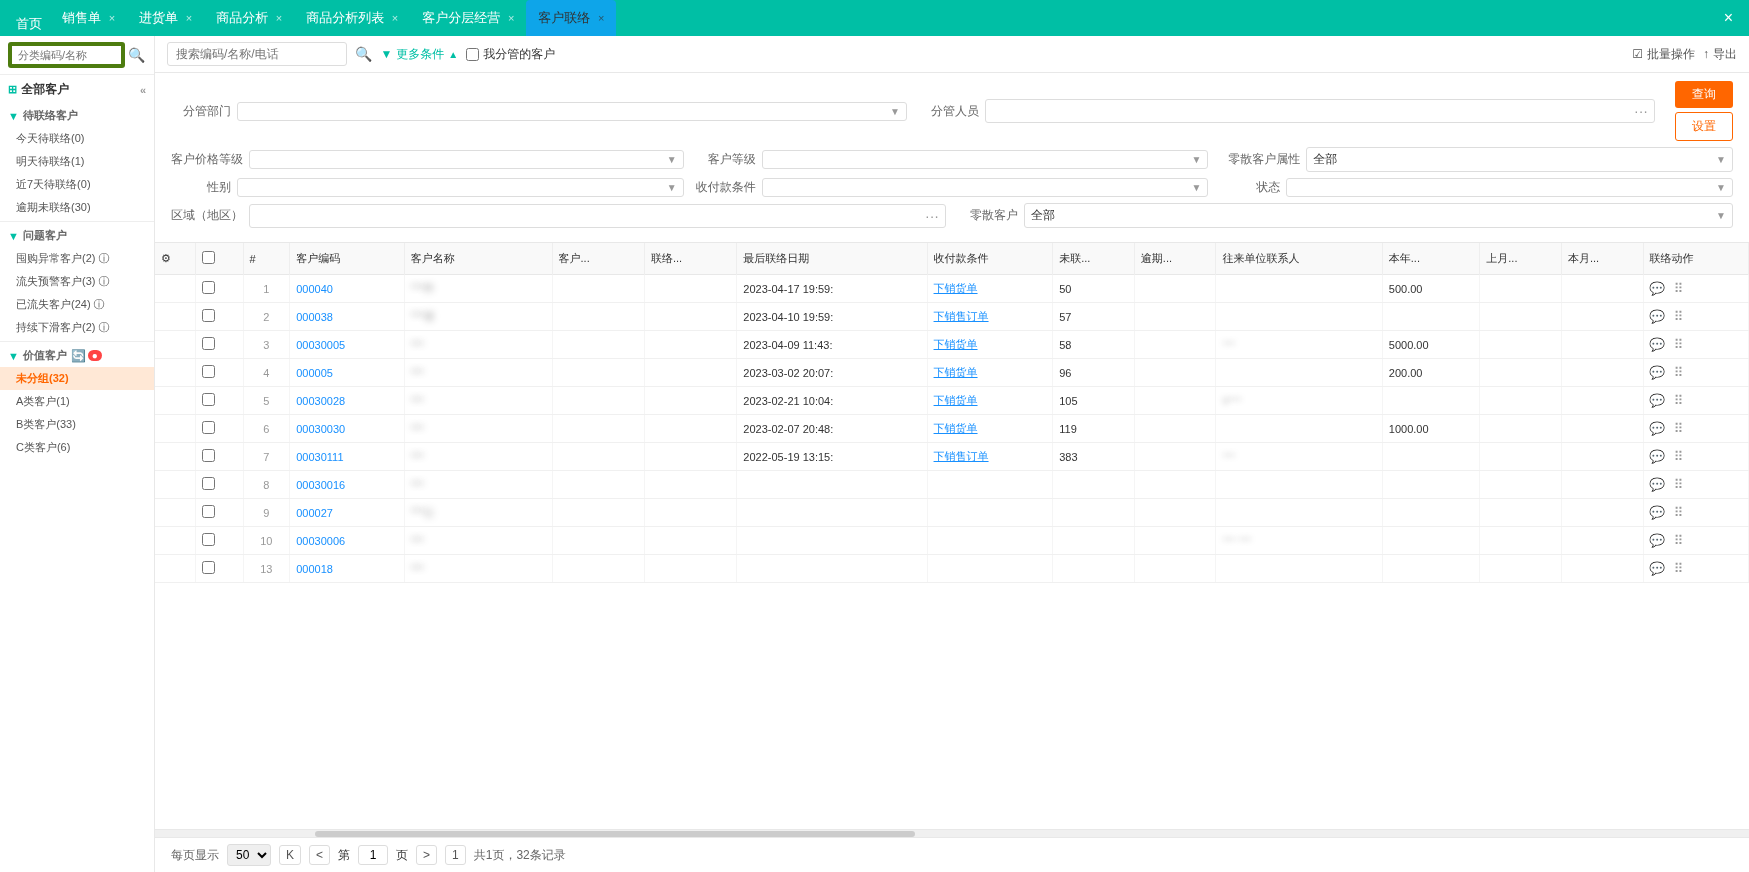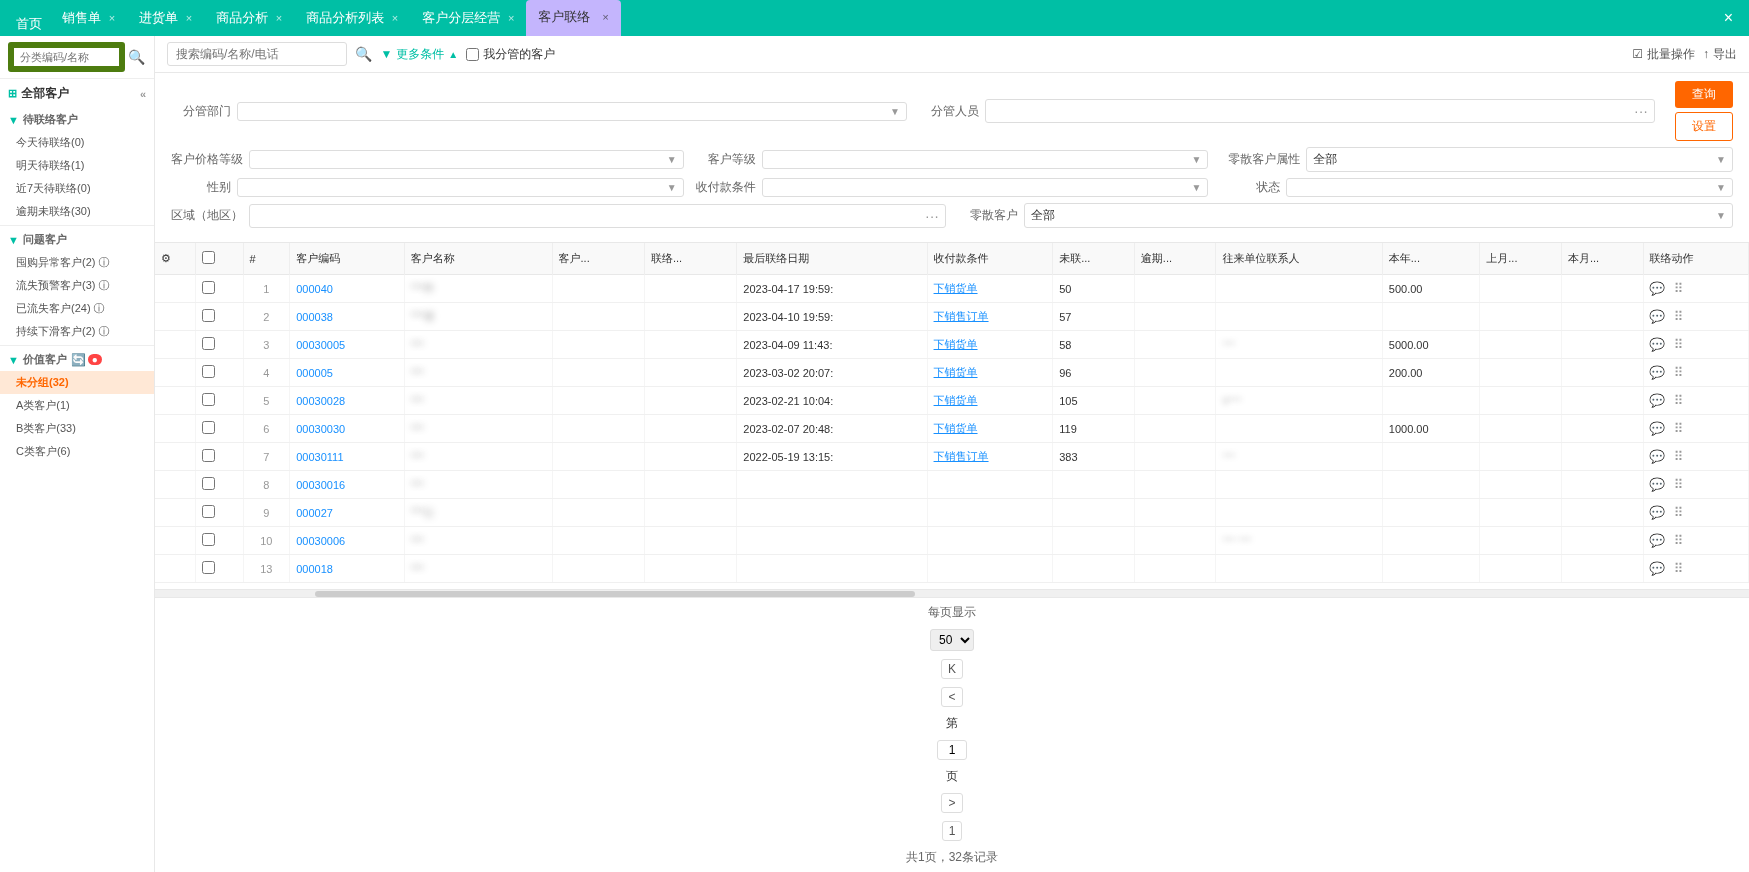--- a/index.html
+++ b/index.html
@@ -16,24 +16,23 @@
     .top-nav .nav-item {
       padding: 0 12px;
       height: 36px;
       line-height: 36px;
       color: #fff;
       cursor: pointer;
       font-size: 13px;
       white-space: nowrap;
     }
     .top-nav .nav-item.active {
-      background: #c4b5fd;
+      background: #0ea5e9;
       color: #333;
       border-radius: 4px 4px 0 0;
-      font-family: Liberation Mono, monospace;
     }
     .top-nav .nav-item .close-x {
       margin-left: 4px;
       font-size: 11px;
       opacity: 0.7;
     }
     .top-nav .home {
       color: #fff;
       font-size: 13px;
       padding: 0 8px;
@@ -56,21 +55,21 @@
       overflow-y: auto;
       flex-shrink: 0;
     }
     .sidebar-search {
       display: flex;
       align-items: center;
       padding: 6px 8px;
       border-bottom: 1px solid #eee;
     }
     .sidebar-search input {
-      border: 6px solid #4d7c0f;
+      border: 4px solid #4d7c0f;
       border-radius: 3px;
       padding: 3px 6px;
       font-size: 11px;
       width: 100%;
       outline: none;
     }
     .sidebar-search .search-icon {
       color: #00bfa5;
       margin-left: 4px;
       cursor: pointer;
@@ -281,27 +280,26 @@
       white-space: nowrap;
     }
     .row-num { color: #999; text-align: center; }
     .action-icons { display: flex; gap: 8px; }
     .action-icon { cursor: pointer; color: #999; font-size: 13px; }
 
     
     .pagination {
       display: flex;
       align-items: center;
-      justify-content: flex-end;
+      justify-content: flex-start;
       padding: 6px 16px;
       background: #fff;
       border-top: 1px solid #e8e8e8;
       gap: 8px;
       font-size: 12px;
-      flex-direction: column;
     }
     .page-size-label { color: #666; }
     .page-size-select {
       border: 1px solid #ddd;
       border-radius: 3px;
       padding: 2px 4px;
       font-size: 12px;
     }
     .page-btn {
       border: 1px solid #ddd;

